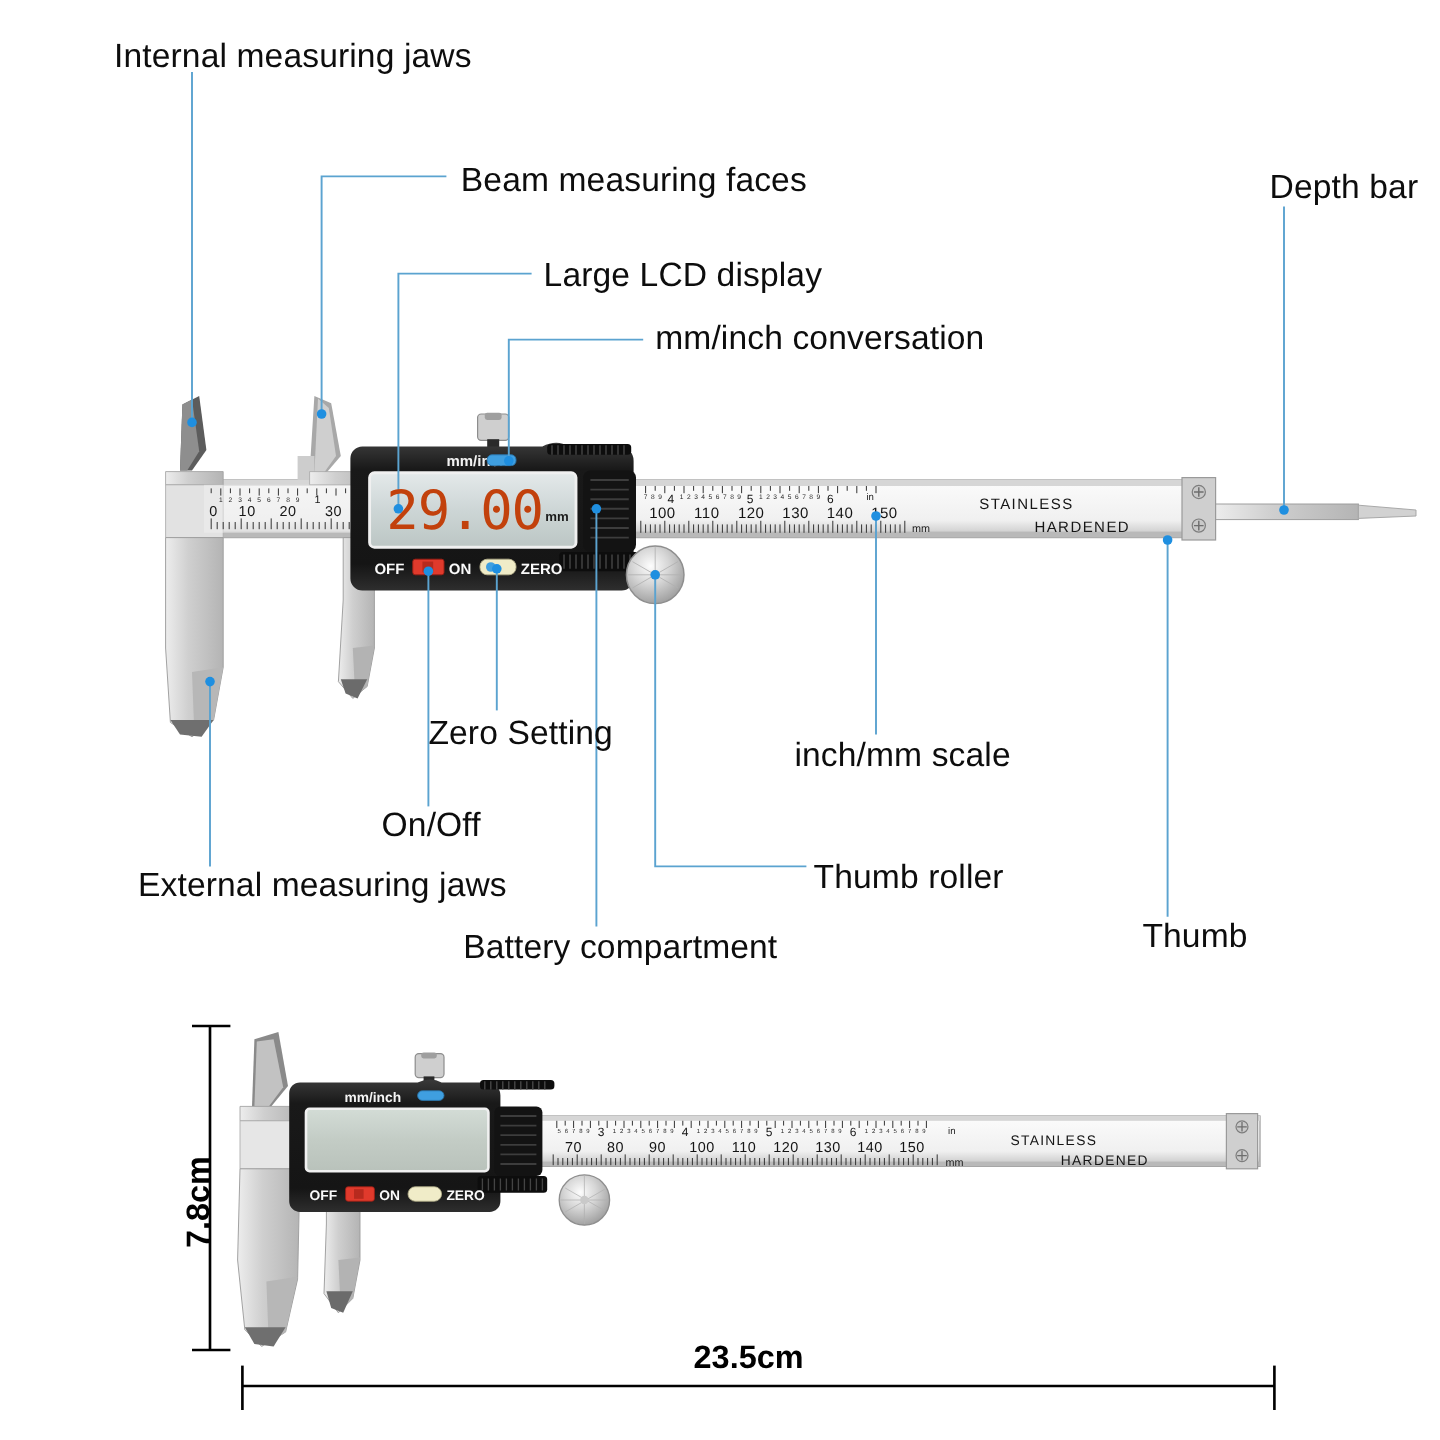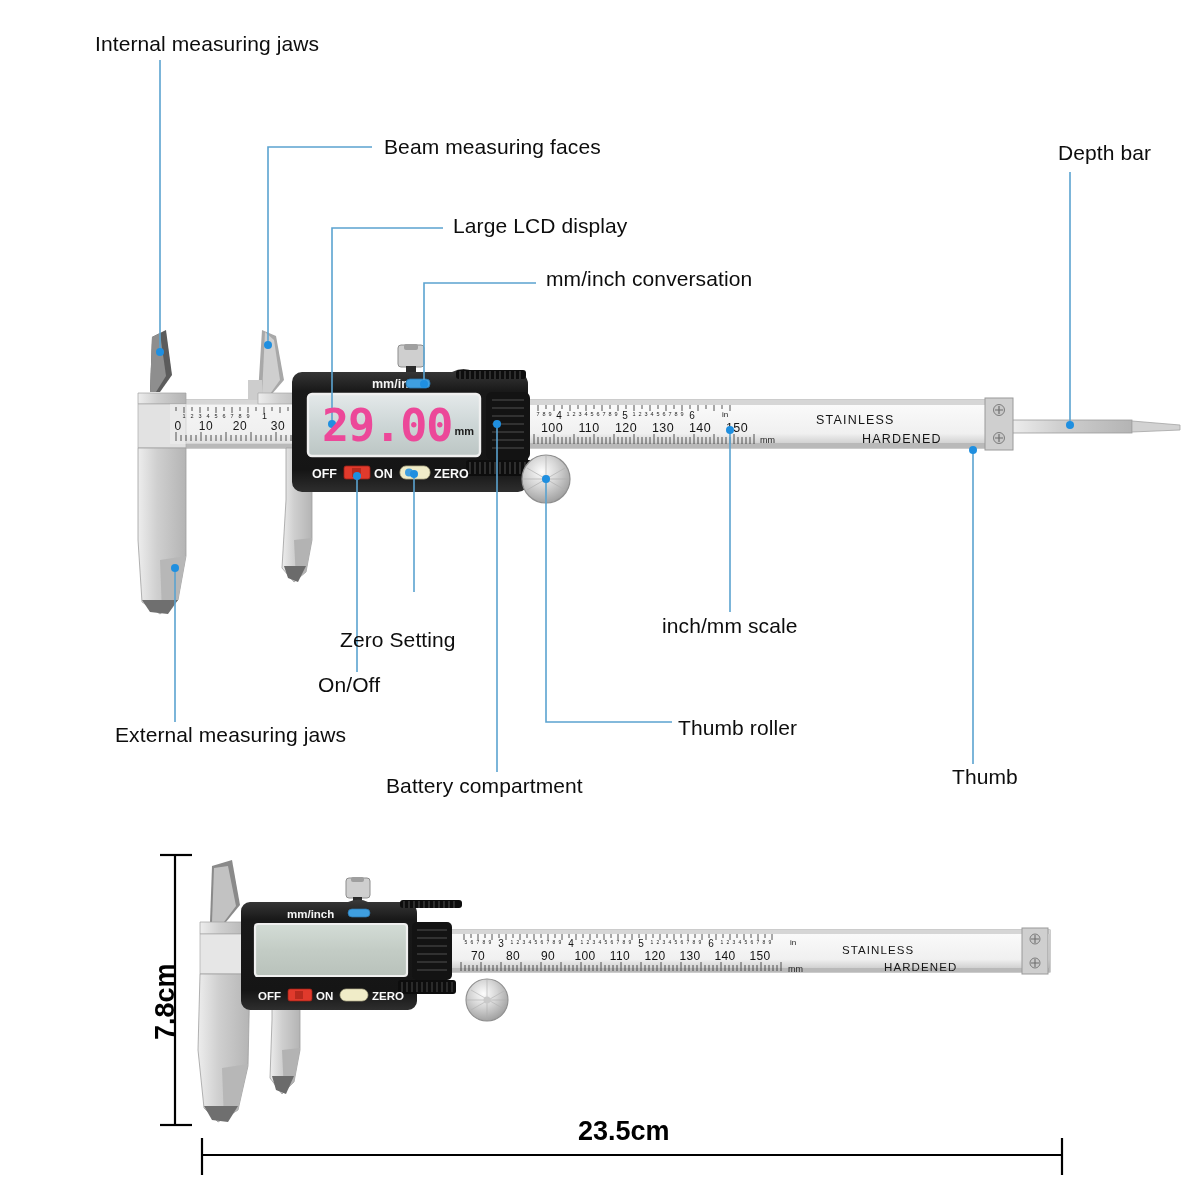--- a/index.html
+++ b/index.html
@@ -8,21 +8,21 @@
     width:1200px;height:1200px;
     background:#ffffff;
     font-family:"Liberation Sans", sans-serif;
     color:#111;
     overflow:hidden;
     position:relative;
   }
   #stage{position:absolute;left:0;top:0;width:1200px;height:1200px;}
   .lbl{
     position:absolute;
-    font-size:21px;
+    font-size:28px;
     color:#0d0d0d;
     white-space:nowrap;
     line-height:1;
     letter-spacing:.1px;
   }
   .dim-lbl{
     position:absolute;
     font-weight:bold;
     font-size:27px;
     color:#000;
@@ -307,30 +307,30 @@
 
     <path class="lead" d="M973,450 V764"></path>
     <circle class="leaddot" cx="973" cy="450" r="4"></circle>
   </svg>
 
   <div class="lbl" style="left:95px;top:33px;">Internal measuring jaws</div>
   <div class="lbl" style="left:384px;top:136px;">Beam measuring faces</div>
   <div class="lbl" style="left:453px;top:215px;">Large LCD display</div>
   <div class="lbl" style="left:546px;top:268px;">mm/inch conversation</div>
   <div class="lbl" style="left:1010px;top:142px;margin-left:48px;">Depth bar</div>
-  <div class="lbl" style="left:340px;top:597px;margin-top:32px;">Zero Setting</div>
+  <div class="lbl" style="left:357px;top:597px;">Zero Setting</div>
   <div class="lbl" style="left:318px;top:674px;">On/Off</div>
   <div class="lbl" style="left:115px;top:724px;">External measuring jaws</div>
   <div class="lbl" style="left:386px;top:775px;">Battery compartment</div>
   <div class="lbl" style="left:678px;top:717px;">Thumb roller</div>
   <div class="lbl" style="left:662px;top:615px;">inch/mm scale</div>
   <div class="lbl" style="left:952px;top:766px;">Thumb</div>
 
   <div style="position:absolute;left:308px;top:394px;width:172px;height:62px;display:flex;align-items:center;justify-content:flex-end;padding-right:6px;box-sizing:border-box;">
-    <span style="font-family:'DejaVu Sans Mono',monospace;font-size:45px;font-weight:bold;color:#ec4899;letter-spacing:-1px;line-height:1;">29.00</span>
+    <span style="font-family:'DejaVu Sans Mono',monospace;font-size:45px;font-weight:normal;color:#c2410c;letter-spacing:-1px;line-height:1;">29.00</span>
     <span style="font-family:'Liberation Sans',sans-serif;font-size:11px;font-weight:bold;color:#1b1b1b;align-self:center;margin-left:2px;margin-top:12px;">mm</span>
   </div>
 
   <svg class="layer" viewBox="0 0 1200 1200">
 
     <g>
       <rect x="215" y="930" width="835" height="42" fill="url(#beamg)" stroke="#9a9a9a" stroke-width="1"></rect>
       <rect x="215" y="930" width="835" height="4" fill="#d6d6d6"></rect>
       <rect x="215" y="968" width="835" height="4" fill="#b9b9b9"></rect>
     </g>

